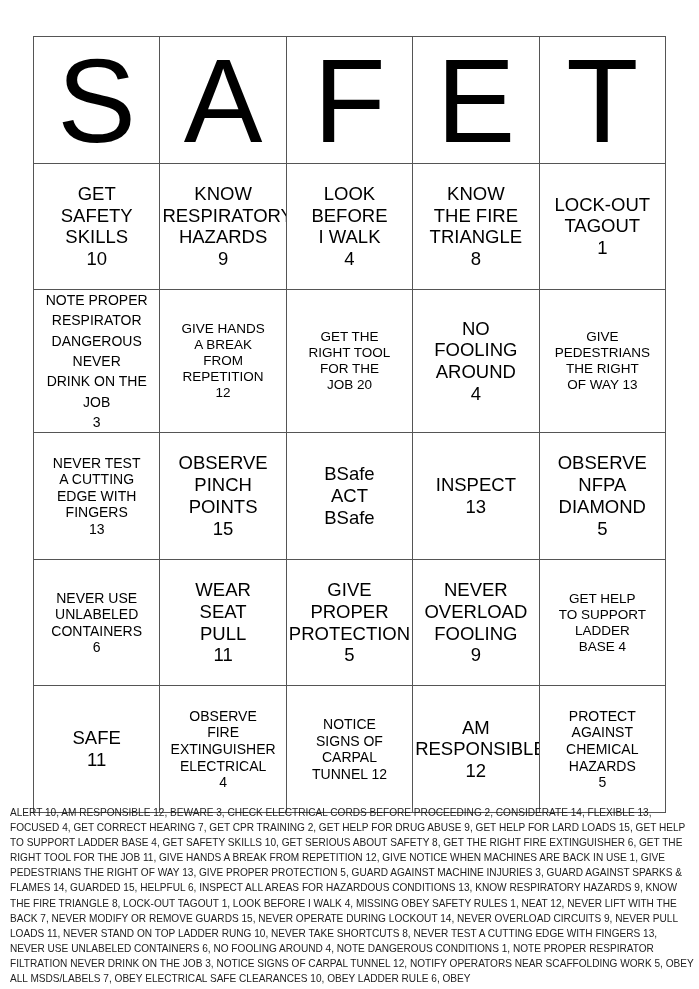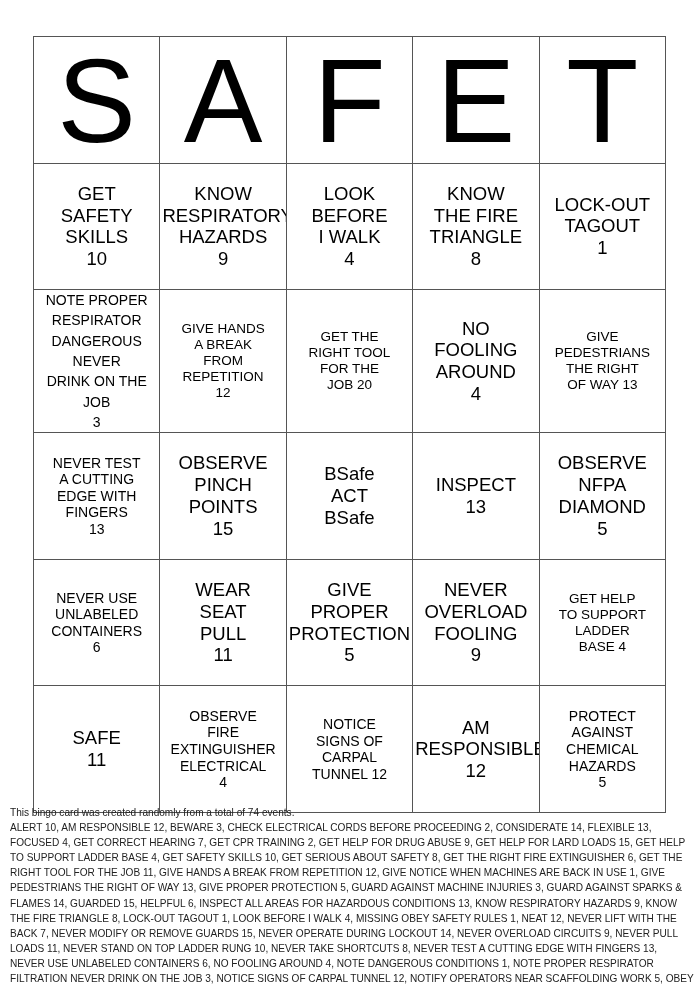--- a/index.html
+++ b/index.html
@@ -223,15 +223,14 @@
           <span class="cell-line">AGAINST</span>
           <span class="cell-line">CHEMICAL</span>
           <span class="cell-line">HAZARDS</span>
           <span class="cell-line">5</span>
         </td>
       </tr>
     </tbody>
 </table>
 
 <div class="footer">
-  <span class="intro">This bingo card was created randomly from a total of 74 events.</span>
   <span>ALERT 10, AM RESPONSIBLE 12, BEWARE 3, CHECK ELECTRICAL CORDS BEFORE PROCEEDING 2, CONSIDERATE 14, FLEXIBLE 13, FOCUSED 4, GET CORRECT HEARING 7, GET CPR TRAINING 2, GET HELP FOR DRUG ABUSE 9, GET HELP FOR LARD LOADS 15, GET HELP TO SUPPORT LADDER BASE 4, GET SAFETY SKILLS 10, GET SERIOUS ABOUT SAFETY 8, GET THE RIGHT FIRE EXTINGUISHER 6, GET THE RIGHT TOOL FOR THE JOB 11, GIVE HANDS A BREAK FROM REPETITION 12, GIVE NOTICE WHEN MACHINES ARE BACK IN USE 1, GIVE PEDESTRIANS THE RIGHT OF WAY 13, GIVE PROPER PROTECTION 5, GUARD AGAINST MACHINE INJURIES 3, GUARD AGAINST SPARKS &amp; FLAMES 14, GUARDED 15, HELPFUL 6, INSPECT ALL AREAS FOR HAZARDOUS CONDITIONS 13, KNOW RESPIRATORY HAZARDS 9, KNOW THE FIRE TRIANGLE 8, LOCK-OUT TAGOUT 1, LOOK BEFORE I WALK 4, MISSING OBEY SAFETY RULES 1, NEAT 12, NEVER LIFT WITH THE BACK 7, NEVER MODIFY OR REMOVE GUARDS 15, NEVER OPERATE DURING LOCKOUT 14, NEVER OVERLOAD CIRCUITS 9, NEVER PULL LOADS 11, NEVER STAND ON TOP LADDER RUNG 10, NEVER TAKE SHORTCUTS 8, NEVER TEST A CUTTING EDGE WITH FINGERS 13, NEVER USE UNLABELED CONTAINERS 6, NO FOOLING AROUND 4, NOTE DANGEROUS CONDITIONS 1, NOTE PROPER RESPIRATOR FILTRATION  NEVER DRINK ON THE JOB 3, NOTICE SIGNS OF CARPAL TUNNEL 12, NOTIFY OPERATORS NEAR SCAFFOLDING WORK 5, OBEY ALL MSDS/LABELS 7, OBEY ELECTRICAL SAFE CLEARANCES 10, OBEY LADDER RULE 6, OBEY</span>
 </div>
 
 </body></html>

